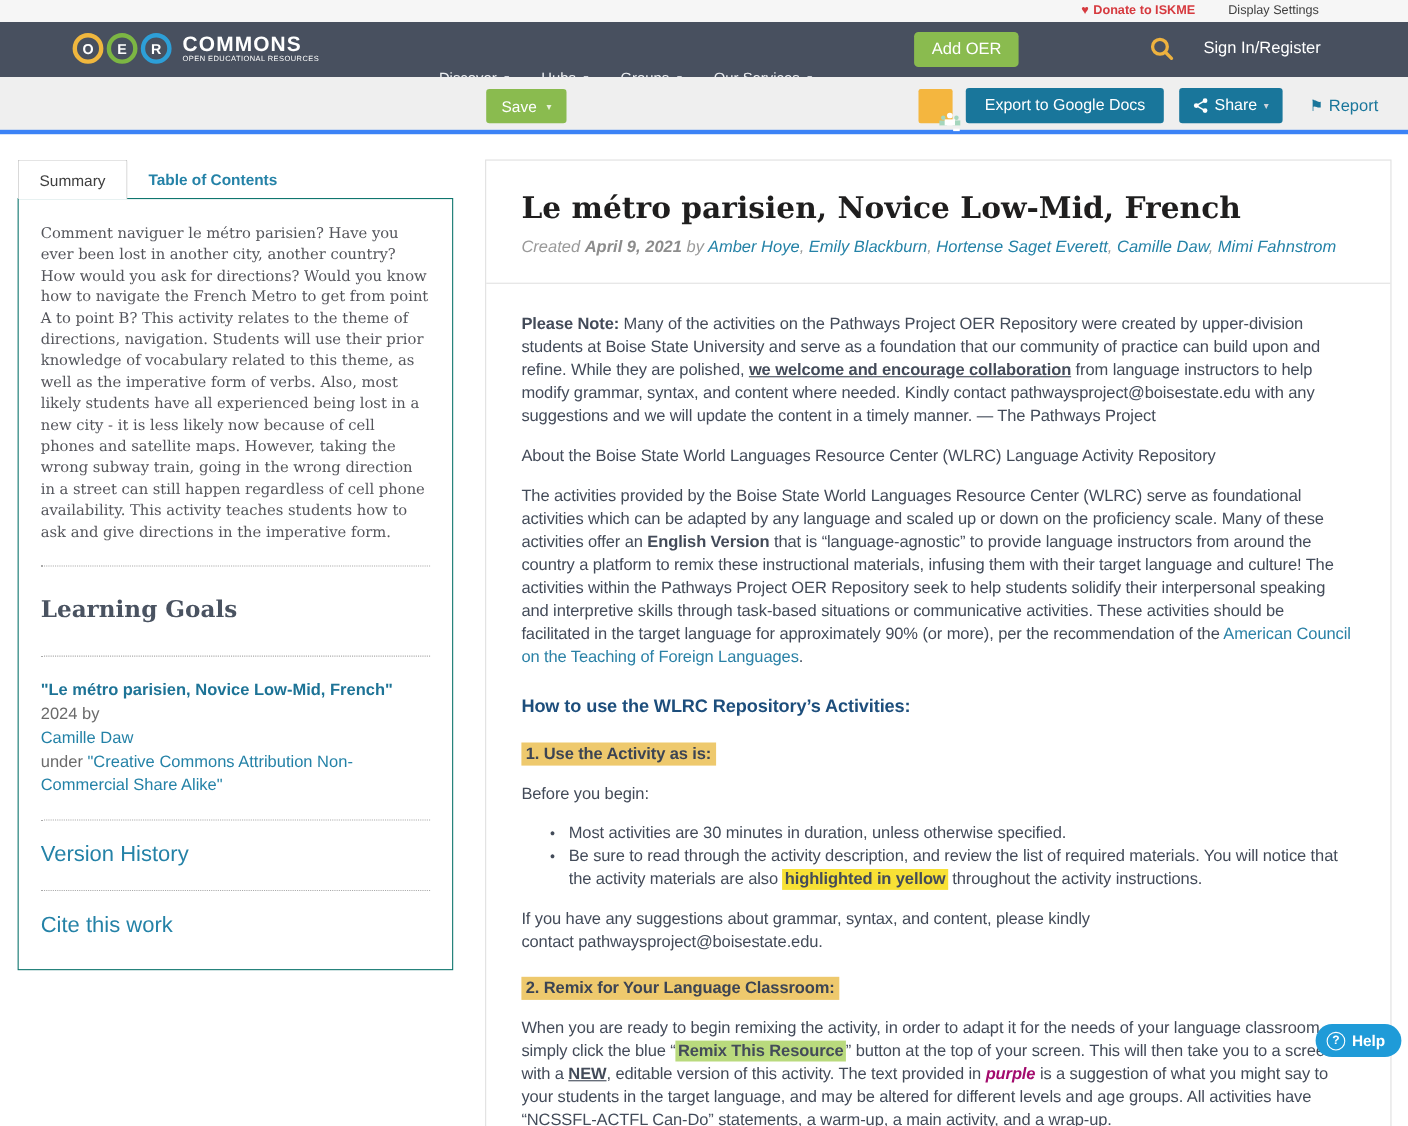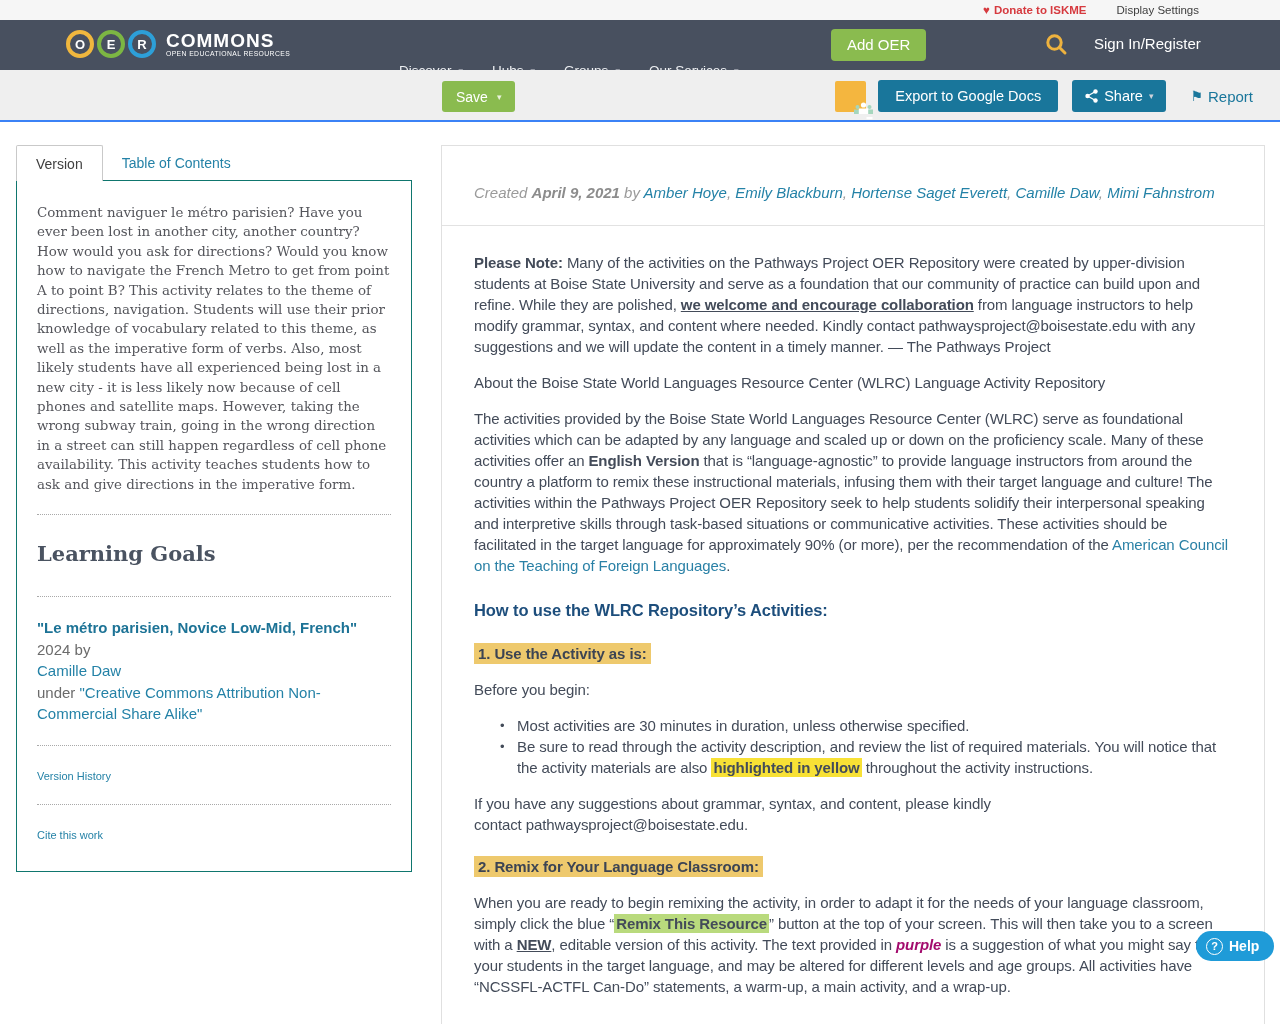--- a/index.html
+++ b/index.html
@@ -23,52 +23,52 @@
   .logo-word { font-size: 19px; font-weight: 700; letter-spacing: 1px; line-height: 18px; }
   .logo-tag { font-size: 6.8px; letter-spacing: 0.4px; }
   .menu { position: absolute; left: 399px; top: 0; height: 58px; display: flex; align-items: flex-end; gap: 29px; }
   .menu-item { color: #edeff2; font-size: 13.5px; display: flex; align-items: center; gap: 7px; cursor: pointer; }
   .caret { font-size: 9px; color: #cfd3da; }
   .add-oer { position: absolute; left: 831px; top: 9px; height: 32px; line-height: 32px; padding: 0 16px; background: #8abb4f; color: #fff; font-size: 15px; border-radius: 4px; border: none; cursor: pointer; }
   .search-btn { position: absolute; left: 1045px; top: 13px; background: none; border: none; cursor: pointer; }
   .signin { position: absolute; left: 1094px; top: 15px; color: #fff; font-size: 15px; cursor: pointer; }
 
   
-  .toolbar { height: 52px; background: #efefef; border-bottom: 2px solid #3b82f6; position: relative; }
+  .toolbar { height: 52px; background: #efefef; border-bottom: 4px solid #3b82f6; position: relative; }
   .btn { border: none; border-radius: 3px; color: #fff; cursor: pointer; font-family: "Liberation Sans", sans-serif; }
   .save-btn { position: absolute; left: 442px; top: 11px; height: 31px; padding: 0 14px; background: #8abb4f; font-size: 14px; display: flex; align-items: center; gap: 9px; }
   .save-btn .caret { color: #e9f2dc; }
   .toolbar-right { position: absolute; right: 27px; top: 10px; display: flex; align-items: center; }
   .classroom-btn { width: 31px; height: 31px; background: #f4b63f; border: none; border-radius: 2px; padding: 3px; cursor: pointer; margin-right: 12px; }
   .classroom-inner { width: 100%; height: 100%; background: #2a9d61; position: relative; }
   .export-btn { height: 32px; padding: 0 17px; background: #19769b; font-size: 14.5px; margin-right: 14px; }
   .share-btn { height: 32px; padding: 0 13px; background: #19769b; font-size: 14.5px; display: flex; align-items: center; gap: 6px; margin-right: 24px; }
   .report-link { color: #19769b; font-size: 15px; display: flex; align-items: center; gap: 5px; cursor: pointer; text-decoration: none; }
   .flag { font-size: 14px; }
 
   
   .content { position: relative; height: 902px; }
 
   
   .sidebar { position: absolute; left: 16px; top: 23px; width: 396px; }
   .tabs { display: flex; position: relative; z-index: 2; }
   .tab { font-size: 14px; padding: 10px 19px 9px; cursor: pointer; }
   .tab-active { background: #fff; border: 1px solid #c9c9c9; border-bottom: none; border-radius: 2px 2px 0 0; margin-bottom: -1px; color: #3f3f3f; }
-  .tab-link { color: #2482a7; }
+  .tab-link { color: #2482a7; font-weight: bold; }
   .side-panel { background: #fff; border: 1px solid #0f766e; padding: 22px 20px 28px; min-height: 662px; }
   .slab { font-family: "DejaVu Serif", serif; color: #54555b; font-size: 13.4px; line-height: 19.4px; }
   .dotted { border: none; border-top: 1px dotted #a9a9a9; margin: 20px 0; }
   .lg-title { font-family: "DejaVu Serif", serif; font-weight: 700; color: #4a5361; font-size: 21px; margin: 26px 0 22px; }
   .goal-list { list-style: none; }
   .goal-list li { position: relative; padding-left: 18px; font-family: "DejaVu Serif", serif; color: #54555b; font-size: 13.4px; line-height: 19.4px; }
   .goal-list li::before { content: "•"; position: absolute; left: 2px; top: 0; font-size: 12px; }
   .attr { font-size: 15px; line-height: 21.5px; color: #6b6b6b; }
   .attr-title { color: #1d7396; font-weight: 700; cursor: pointer; }
   .attr-link, .side-link { color: #2482a7; cursor: pointer; text-decoration: none; }
-  .side-link { font-size: 11px; display: inline-block; }
+  .side-link { font-size: 20px; display: inline-block; }
 
   
   .main-panel { position: absolute; left: 441px; top: 23px; width: 824px; height: 1160px; background: #fff; border: 1px solid #e0e0e0; }
   .main-header { padding: 28px 32px 24px; }
   .main-title { font-family: "DejaVu Serif", serif; font-weight: 700; font-size: 27px; color: #1f1e1e; line-height: 32px; }
   .byline { margin-top: 10px; font-style: italic; font-size: 15px; color: #9a9a9a; }
   .byline .date { font-weight: 700; color: #8c8c8c; }
   .author { color: #2482a7; cursor: pointer; }
   .author:not(:last-child)::after { content: ", "; color: #9a9a9a; }
   .header-divider { border-top: 1px solid #e2e2e2; }
@@ -183,21 +183,21 @@
           <span class="flag">⚑</span>
           <span>Report</span>
         </a>
     </div>
   </div>
 
   <div class="content">
 
     <aside class="sidebar">
       <div class="tabs">
-        <div class="tab tab-active">Version</div>
+        <div class="tab tab-active">Summary</div>
         <div class="tab tab-link">Table of Contents</div>
       </div>
       <div class="side-panel">
         <p class="slab">Comment naviguer le métro parisien? Have you ever been lost in another city, another country? How would you ask for directions? Would you know how to navigate the French Metro to get from point A to point B? This activity relates to the theme of directions, navigation. Students will use their prior knowledge of vocabulary related to this theme, as well as the imperative form of verbs. Also, most likely students have all experienced being lost in a new city - it is less likely now because of cell phones and satellite maps. However, taking the wrong subway train, going in the wrong direction in a street can still happen regardless of cell phone availability. This activity teaches students how to ask and give directions in the imperative form.</p>
         <hr class="dotted">
         <h2 class="lg-title">Learning Goals</h2>
         <hr class="dotted" style="margin-top:30px;">
         <p class="attr">
           <a class="attr-title">"Le métro parisien, Novice Low-Mid, French"</a><span> 2024 by</span><br>
           <a class="attr-link">Camille Daw</a><br>
@@ -205,20 +205,21 @@
         </p>
         <hr class="dotted">
         <a class="side-link">Version History</a>
         <hr class="dotted">
         <a class="side-link">Cite this work</a>
       </div>
     </aside>
 
     <section class="main-panel">
       <div class="main-header">
+        <h1 class="main-title">Le métro parisien, Novice Low-Mid, French</h1>
         <div class="byline">
           <span>Created</span>
           <span class="date">April 9, 2021</span>
           <span>by</span>
           <span class="author">Amber Hoye</span><span class="author">Emily Blackburn</span><span class="author">Hortense Saget Everett</span><span class="author">Camille Daw</span><span class="author">Mimi Fahnstrom</span>
         </div>
       </div>
       <div class="header-divider"></div>
       <div class="main-body">
         <p><span class="b">Please Note:</span><span> Many of the activities on the Pathways Project OER Repository were created by upper-division students at Boise State University and serve as a foundation that our community of practice can build upon and refine. While they are polished, </span><span class="bu">we welcome and encourage collaboration</span><span> from language instructors to help modify grammar, syntax, and content where needed. Kindly contact pathwaysproject@boisestate.edu with any suggestions and we will update the content in a timely manner.  — The Pathways Project</span></p>

